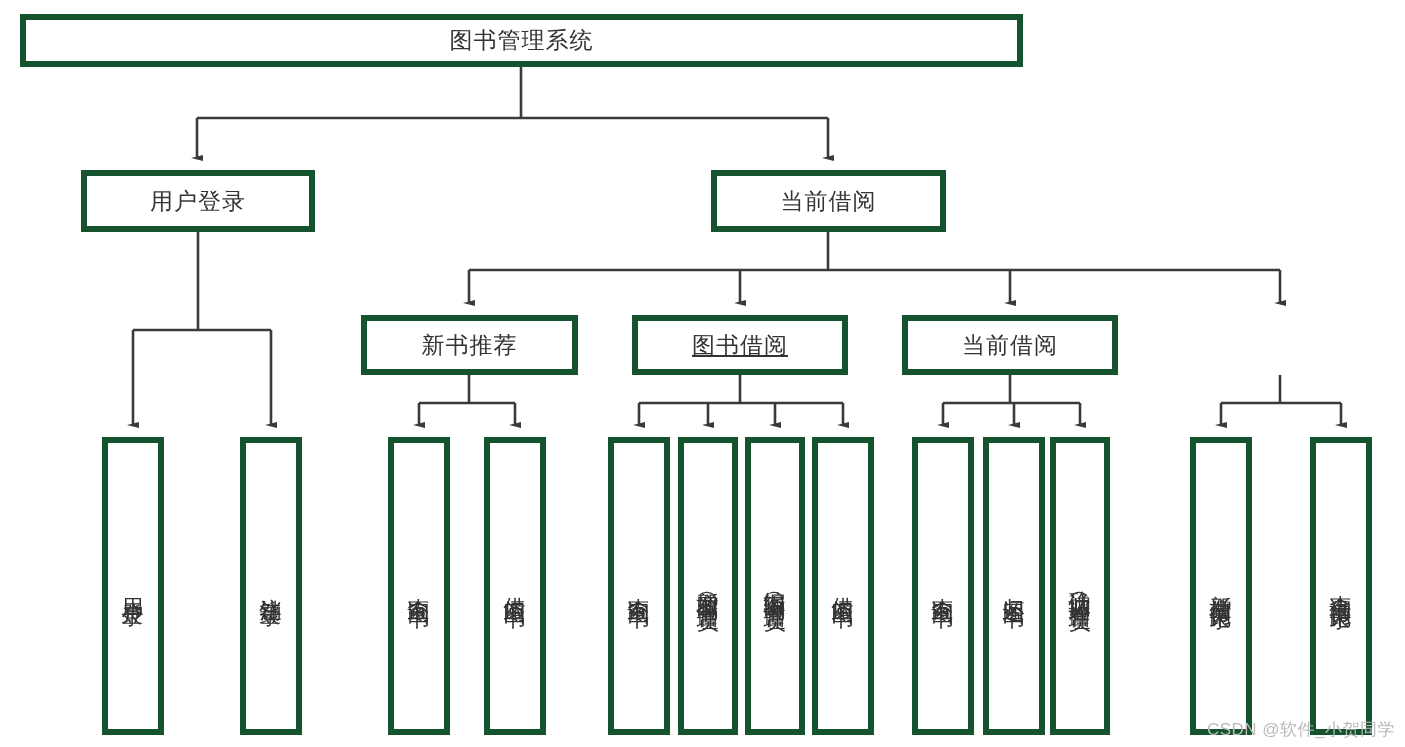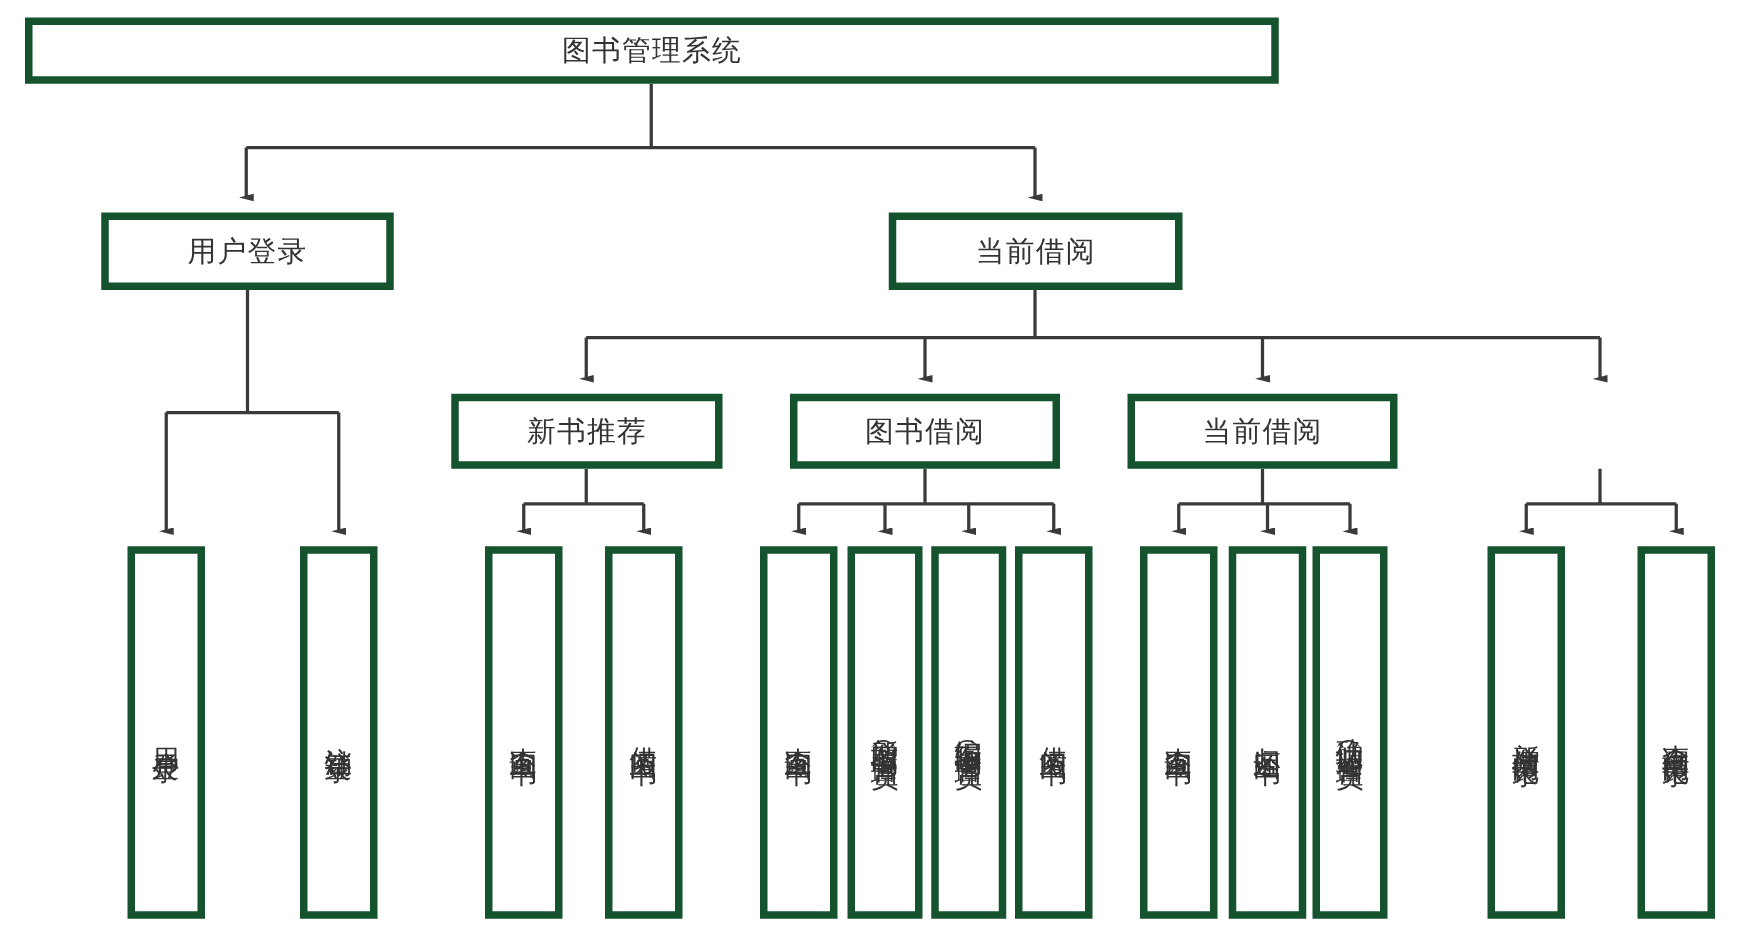--- a/index.html
+++ b/index.html
@@ -121,21 +121,21 @@
   <div class="node horiz" style="left:81px;top:170px;width:234px;height:62px;">
     <span>用户登录</span>
   </div>
   <div class="node horiz" style="left:711px;top:170px;width:235px;height:62px;">
     <span>当前借阅</span>
   </div>
 
   <div class="node horiz" style="left:361px;top:315px;width:217px;height:60px;text-align:center;">
     <span>新书推荐</span>
   </div>
-  <div class="node horiz" style="left:632px;top:315px;width:216px;height:60px;">
+  <div class="node horiz" style="left:632px;top:315px;width:216px;height:60px;text-decoration:underline;">
     <span>图书借阅</span>
   </div>
   <div class="node horiz" style="left:902px;top:315px;width:216px;height:60px;">
     <span>当前借阅</span>
   </div>
 
   <div class="node vert" style="left:102px;top:437px;width:62px;height:298px;">
     <span>用户登录</span>
   </div>
   <div class="node vert" style="left:240px;top:437px;width:62px;height:298px;">
@@ -168,13 +168,14 @@
   <div class="node vert" style="left:1050px;top:437px;width:60px;height:298px;">
     <span>确认归还（管理员）</span>
   </div>
   <div class="node vert" style="left:1190px;top:437px;width:62px;height:298px;">
     <span>新增借阅记录</span>
   </div>
   <div class="node vert" style="left:1310px;top:437px;width:62px;height:298px;">
     <span>查询借阅记录</span>
   </div>
 
+  <div id="watermark">CSDN @软件_小贺同学</div>
 </div>
 
 </body></html>

